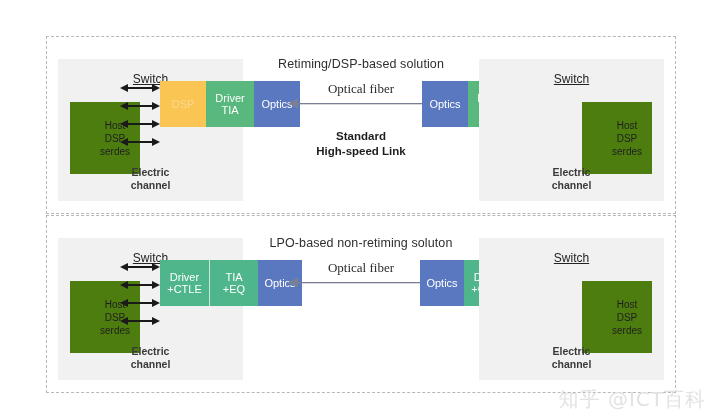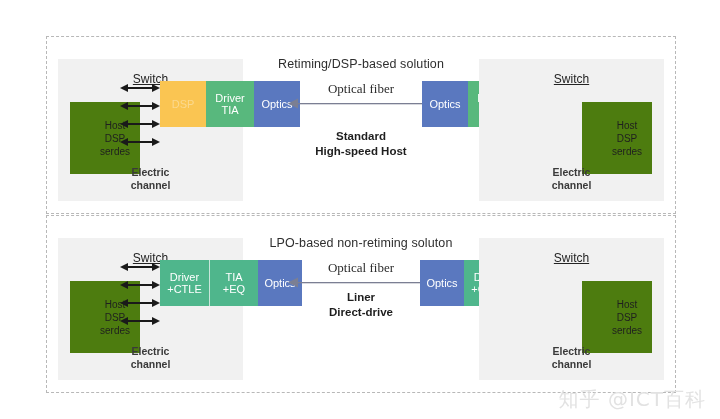--- a/index.html
+++ b/index.html
@@ -151,21 +151,21 @@
 
   <div class="fiber">
     <div class="fiber-cap">Optical fiber</div>
     <svg class="fiber-arrow" style="top:17px;" width="148" height="11" viewBox="0 0 148 11">
       <path d="M1 5.5 L11 0.5 L11 10.5 Z" fill="#7b7f93"></path>
       <path d="M147 5.5 L137 0.5 L137 10.5 Z" fill="#7b7f93"></path>
       <rect x="10" y="5" width="128" height="1.3" fill="#7b7f93"></rect>
     </svg>
     <div class="fiber-sub" style="margin-top:32px;">
       <span>Standard</span><br>
-      <span>High-speed Host</span>
+      <span>High-speed Link</span>
     </div>
   </div>
 
   <div class="chain" style="right:113px;">
     <div class="blk blue" style="width:46px;">
       <span>Optics</span>
     </div>
     <div class="blk green" style="width:48px;">
       <span><span>Driver</span><br><span>TIA</span></span>
     </div>
@@ -267,24 +267,20 @@
     </div>
   </div>
 
   <div class="fiber">
     <div class="fiber-cap">Optical fiber</div>
     <svg class="fiber-arrow" style="top:17px;" width="148" height="11" viewBox="0 0 148 11">
       <path d="M1 5.5 L11 0.5 L11 10.5 Z" fill="#7b7f93"></path>
       <path d="M147 5.5 L137 0.5 L137 10.5 Z" fill="#7b7f93"></path>
       <rect x="10" y="5" width="128" height="1.3" fill="#7b7f93"></rect>
     </svg>
-    <div class="fiber-sub" style="margin-top:14px;">
-      <span>Liner</span><br>
-      <span>Direct-drive</span>
-    </div>
   </div>
 
   <div class="chain" style="right:113px;">
     <div class="blk blue" style="width:44px;">
       <span>Optics</span>
     </div>
     <div class="blk teal divider-r" style="width:50px;">
       <span><span>Driver</span><br><span>+CTLE</span></span>
     </div>
     <div class="blk teal" style="width:48px;">

